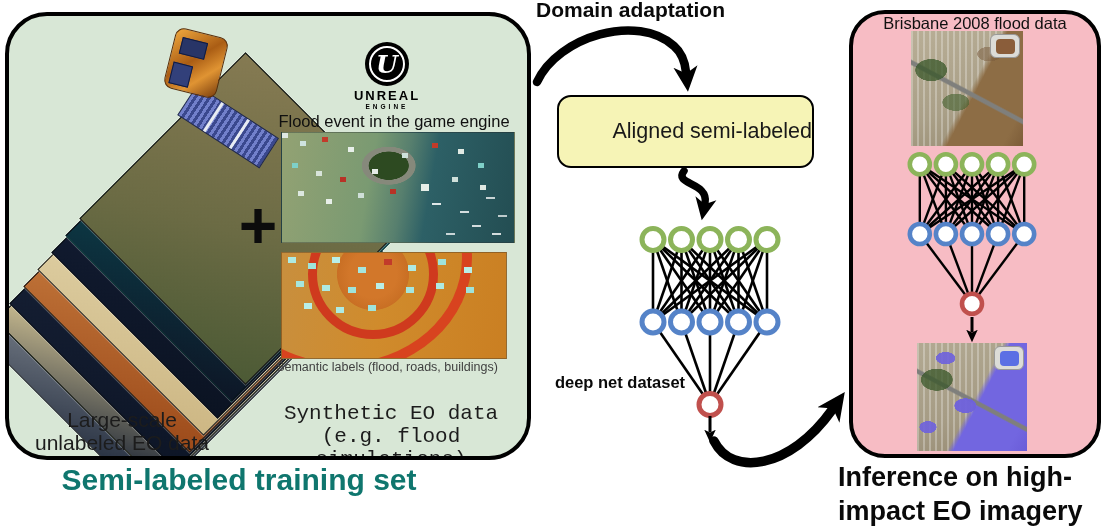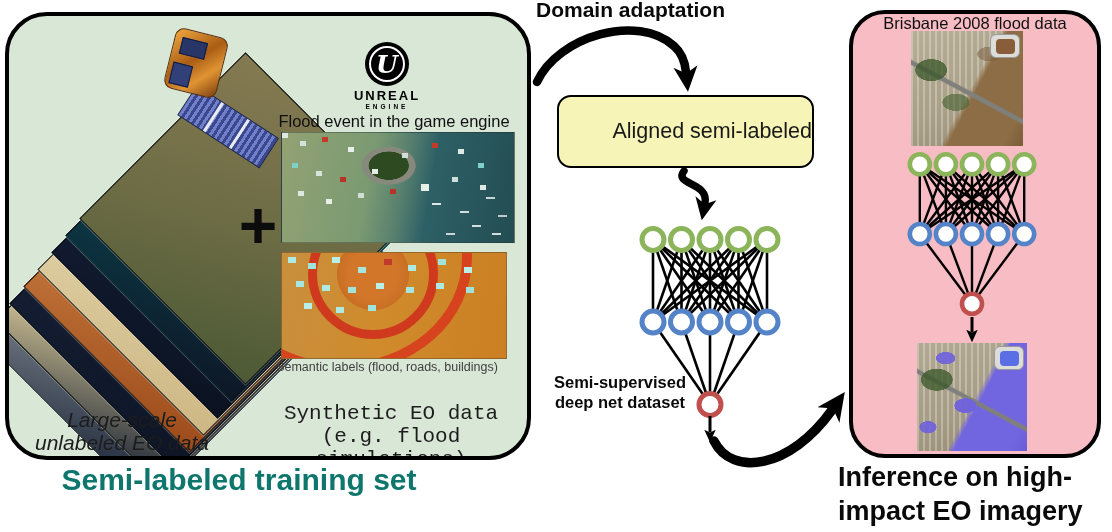--- a/index.html
+++ b/index.html
@@ -65,21 +65,21 @@
   #game2 .ring2{position:absolute; left:-70px; top:-110px; width:260px; height:230px; border-radius:50%;
     border:10px solid #d8431f; background:transparent;}
   #game2 .houses{position:absolute; left:6px; top:4px; width:8px; height:6px; background:#aeeae2;
     box-shadow:20px 6px #9fe3da, 44px 0 #b8efe8, 70px 10px #a5e6de, 96px 2px #c23b2a, 120px 8px #aeeae2,
       150px 2px #9fe3da, 176px 10px #b8efe8, 8px 24px #a5e6de, 34px 28px #aeeae2, 60px 30px #9fe3da,
       88px 26px #b8efe8, 118px 30px #a5e6de, 148px 26px #aeeae2, 178px 30px #9fe3da, 16px 46px #b8efe8,
       48px 50px #aeeae2, 80px 48px #9fe3da;}
   #semantic-caption{left:256px; top:344px; width:244px; text-align:center; font-size:12.5px; color:#404040;}
 
   
-  #stack-label{left:18px; top:392px; width:190px; text-align:center; font-size:21px; line-height:1.1; color:#1c1c1c;font-style:italic;}
+  #stack-label{left:18px; top:392px; width:190px; text-align:center; font-size:21px; line-height:1.1; color:#1c1c1c;}
   #synthetic-label{left:262px; top:386px; width:240px; text-align:center; font-size:21px; line-height:1.1; color:#1c1c1c;font-family:Liberation Mono, monospace;}
   #left-title{left:0; top:463px; width:478px; text-align:center; font-size:30px; font-weight:700; color:#0f766e;}
 
   
   #domain-label{left:536px; top:-2px; width:230px; font-size:21px; font-weight:700; color:#0a0a0a;}
   #aligned-box{left:557px; top:95px; width:257px; height:73px; background:var(--box-bg);
     border:2.5px solid #000; border-radius:14px; display:flex; flex-direction:column; justify-content:center;
     text-align:right; font-size:21.5px; line-height:1.3; color:#191919;}
   #training-label{left:538px; top:373px; width:164px; text-align:center; font-size:16.5px; font-weight:700; line-height:1.2; color:#0a0a0a;}
   .network{position:absolute;}
@@ -216,21 +216,20 @@
       <circle cx="137" cy="15.5" r="11" fill="#fff" stroke="#8cb45a" stroke-width="5"></circle>
       <circle cx="23" cy="98" r="11" fill="#fff" stroke="#5583c8" stroke-width="5"></circle>
       <circle cx="51.5" cy="98" r="11" fill="#fff" stroke="#5583c8" stroke-width="5"></circle>
       <circle cx="80" cy="98" r="11" fill="#fff" stroke="#5583c8" stroke-width="5"></circle>
       <circle cx="108.5" cy="98" r="11" fill="#fff" stroke="#5583c8" stroke-width="5"></circle>
       <circle cx="137" cy="98" r="11" fill="#fff" stroke="#5583c8" stroke-width="5"></circle>
       <circle cx="80" cy="180.5" r="11" fill="#fff" stroke="#c0504d" stroke-width="5"></circle>
     </svg></div>
 
 <div class="abs" id="training-label">
-  <div>Semi-supervised</div>
   <div>deep net dataset</div>
 </div>
 
 <div class="panel" id="right-panel"></div>
 
 <div class="abs" id="brisbane-title">Brisbane 2008 flood data</div>
 
 <div class="abs" id="brisbane-img">
   <div class="stadium">
       <div class="stadium-field"></div>

